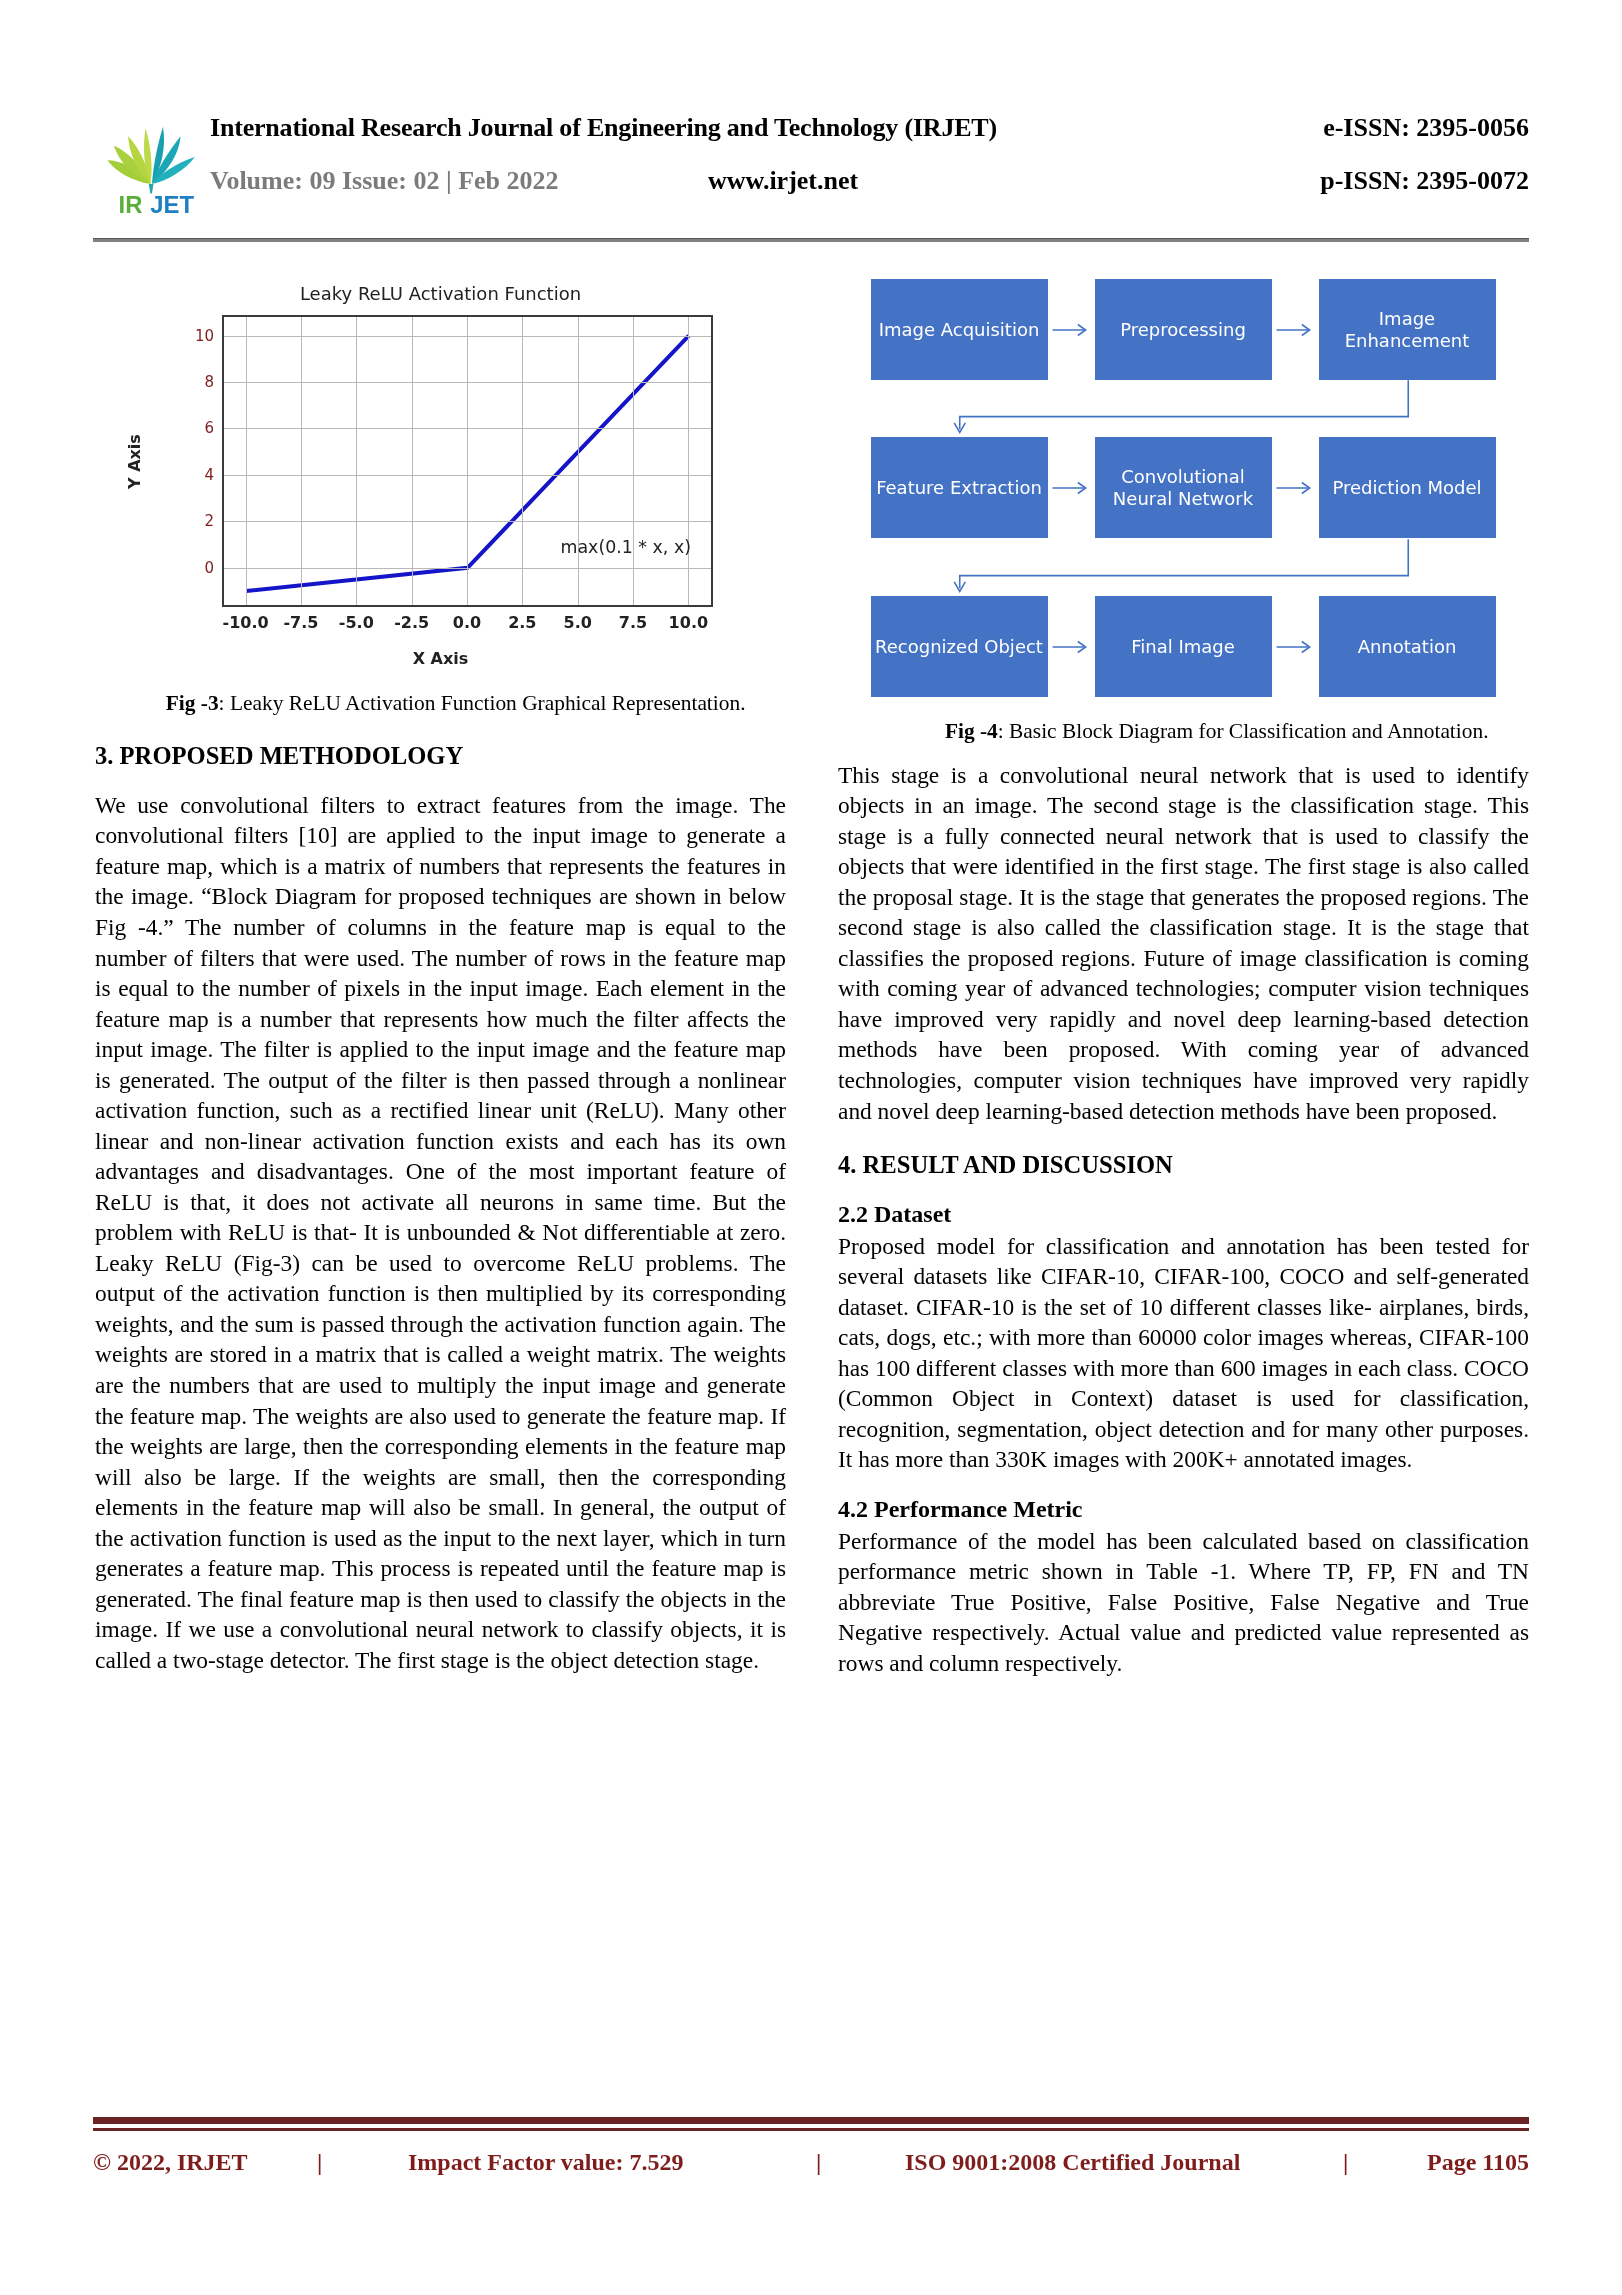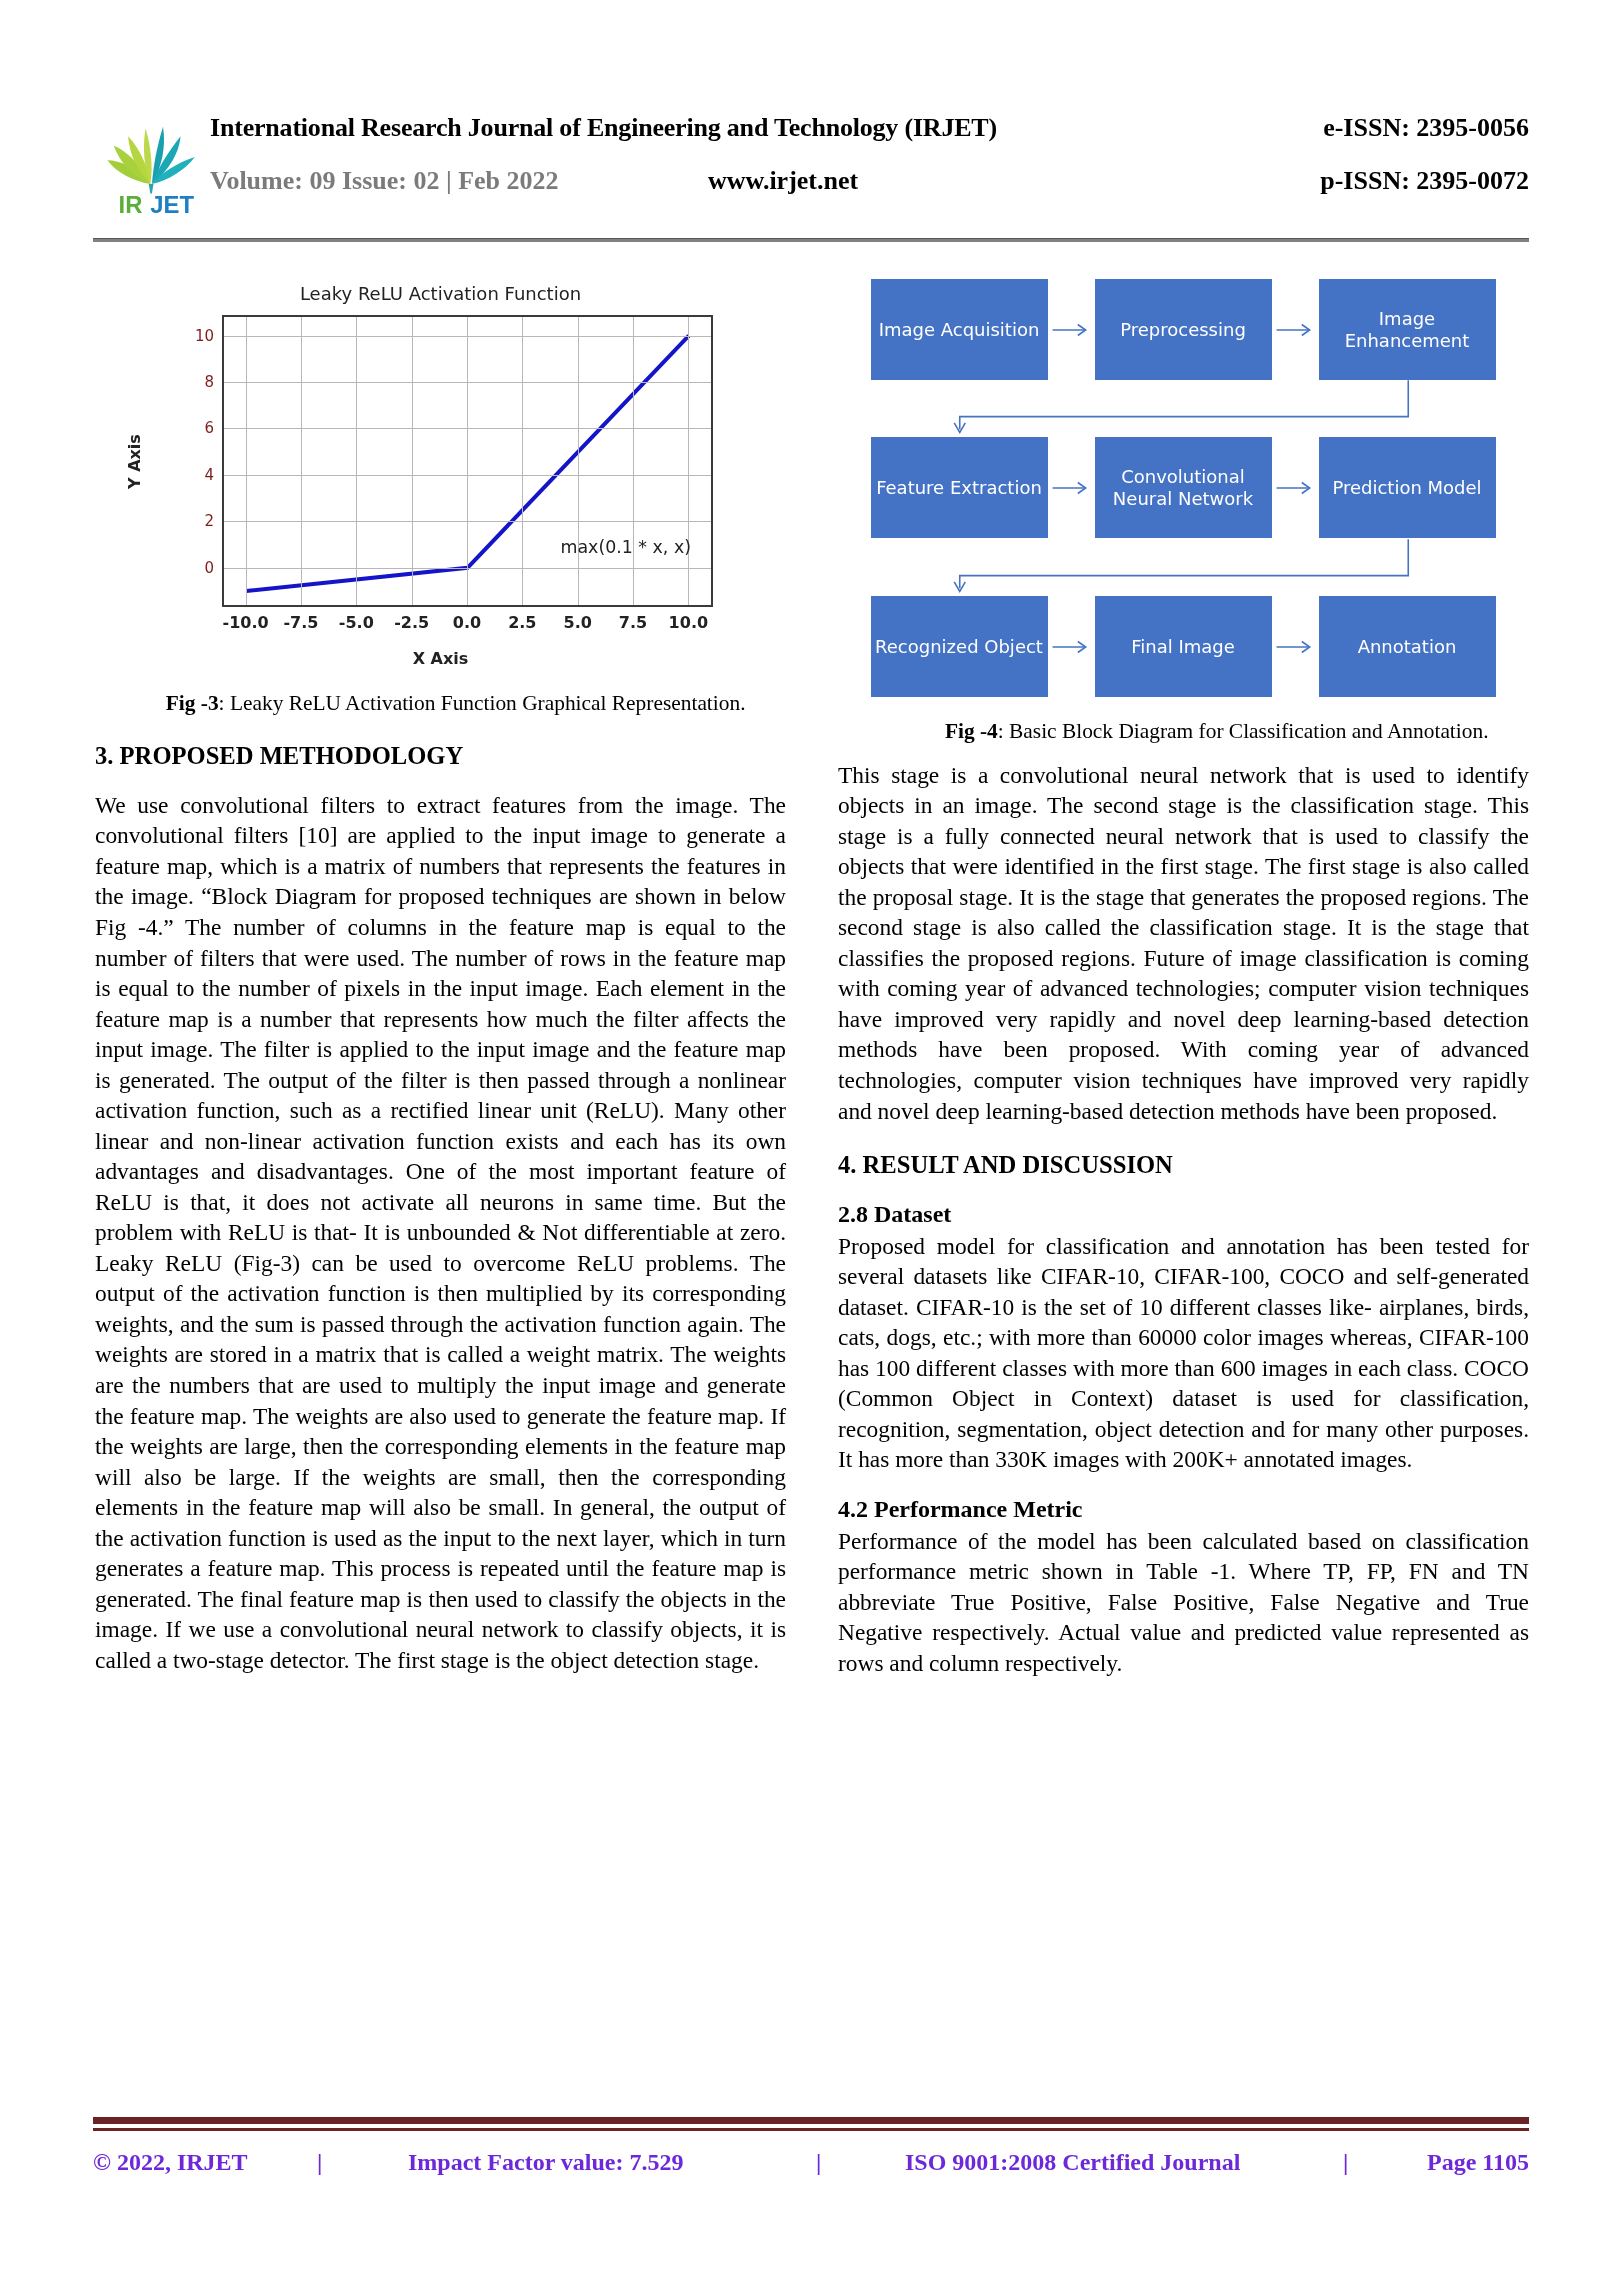--- a/index.html
+++ b/index.html
@@ -307,21 +307,21 @@
     width: 100%;
     height: 3.2px;
     background: #6b2425;
   }
   .footer-row {
     position: absolute;
     left: 93px;
     top: 2149px;
     width: 1436px;
     height: 48px;
-    color: #6d28d9;
+    color: #7f1d1d;
     font-size: 24px;
     font-weight: bold;
   }
   .f-copy   { position: absolute; left: 0px;    top: 0; white-space: nowrap; }
   .f-sep1   { position: absolute; left: 224px;  top: 0; }
   .f-impact { position: absolute; left: 315px;  top: 0; white-space: nowrap; }
   .f-sep2   { position: absolute; left: 723px;  top: 0; }
   .f-iso    { position: absolute; left: 812px; top: 0; white-space: nowrap; }
   .f-sep3   { position: absolute; left: 1250px; top: 0; }
   .f-page   { position: absolute; left: 1334px; top: 0; white-space: nowrap; }
@@ -499,21 +499,21 @@
     </div>
 
     <div class="fig-cap">
       <span class="figlabel">Fig -4</span><span>: Basic Block Diagram for Classification and Annotation.</span>
     </div>
 
     <p class="body gap">This stage is a convolutional neural network that is used to identify objects in an image. The second stage is the classification stage. This stage is a fully connected neural network that is used to classify the objects that were identified in the first stage. The first stage is also called the proposal stage. It is the stage that generates the proposed regions. The second stage is also called the classification stage. It is the stage that classifies the proposed regions. Future of image classification is coming with coming year of advanced technologies; computer vision techniques have improved very rapidly and novel deep learning-based detection methods have been proposed. With coming year of advanced technologies, computer vision techniques have improved very rapidly and novel deep learning-based detection methods have been proposed.</p>
 
     <h2 class="sec-head">4. RESULT AND DISCUSSION</h2>
 
-    <h3 class="sub-head">2.8 Dataset</h3>
+    <h3 class="sub-head">2.2 Dataset</h3>
     <p class="body">Proposed model for classification and annotation has been tested for several datasets like CIFAR-10, CIFAR-100, COCO and self-generated dataset. CIFAR-10 is the set of 10 different classes like- airplanes, birds, cats, dogs, etc.; with more than 60000 color images whereas, CIFAR-100 has 100 different classes with more than 600 images in each class. COCO (Common Object in Context) dataset is used for classification, recognition, segmentation, object detection and for many other purposes. It has more than 330K images with 200K+ annotated images.</p>
 
     <h3 class="sub-head">4.2 Performance Metric</h3>
     <p class="body">Performance of the model has been calculated based on classification performance metric shown in Table -1. Where TP, FP, FN and TN abbreviate True Positive, False Positive, False Negative and True Negative respectively. Actual value and predicted value represented as rows and column respectively.</p>
   </div>
 
   <div class="footer-rule-wrap">
     <div class="footer-rule-thick"></div>
     <div class="footer-rule-gap"></div>
     <div class="footer-rule-thin"></div>

